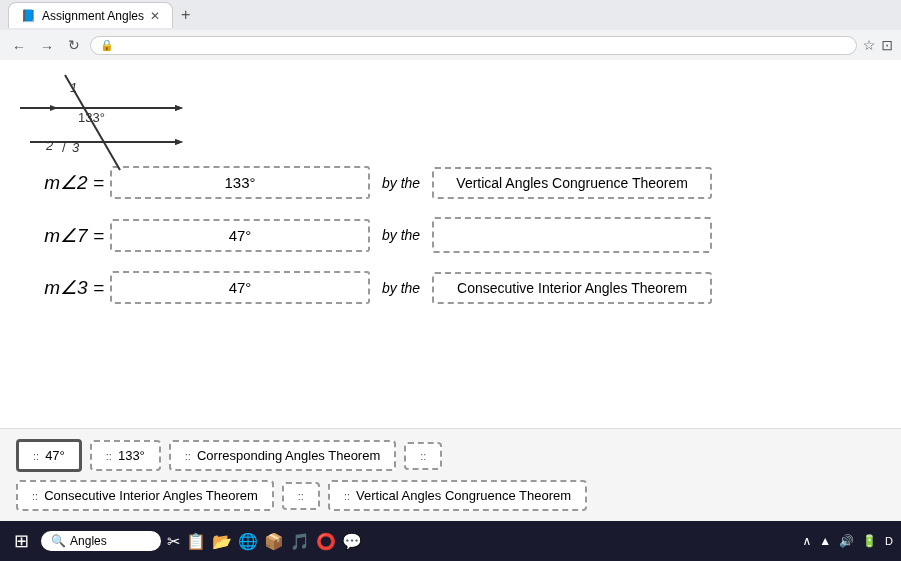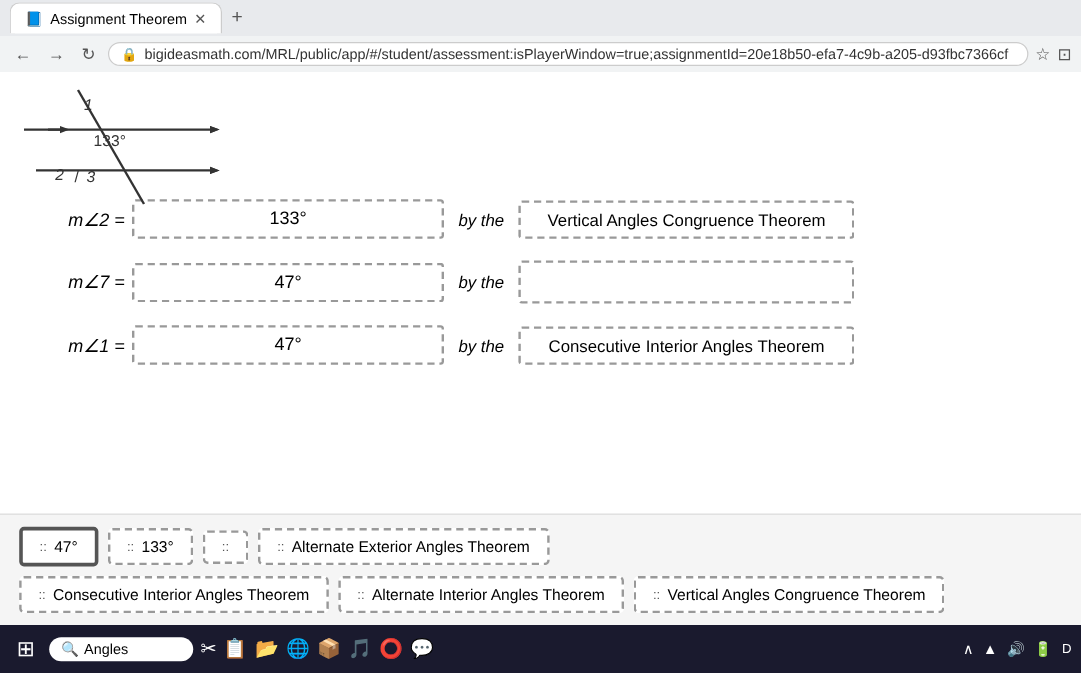--- a/index.html
+++ b/index.html
@@ -109,21 +109,21 @@
       display: flex;
       flex-direction: column;
       gap: 18px;
     }
     .equation-row {
       display: flex;
       align-items: center;
       gap: 6px;
     }
     .eq-label {
-      font-size: 15px;
+      font-size: 19px;
       width: 60px;
       text-align: right;
       font-style: italic;
     }
     .eq-value-box {
       border: 2px dashed #999;
       border-radius: 3px;
       padding: 6px 0;
       width: 260px;
       text-align: center;
@@ -233,32 +233,31 @@
       font-size: 12px;
     }
   </style>
 </head>
 <body>
 
 <div class="browser-chrome">
   <div class="tab-bar">
     <div class="tab">
       <span class="tab-icon">📘</span>
-      <span>Assignment Theorem</span>
+      <span>Assignment Angles</span>
       <span class="tab-close">✕</span>
     </div>
     <button class="tab-new">+</button>
   </div>
   <div class="nav-bar">
     <button class="nav-btn">←</button>
     <button class="nav-btn">→</button>
     <button class="nav-btn">↻</button>
     <div class="address-bar">
       <span class="address-icon">🔒</span>
-      <span class="address-text">bigideasmath.com/MRL/public/app/#/student/assessment:isPlayerWindow=true;assignmentId=20e18b50-efa7-4c9b-a205-d93fbc7366cf</span>
     </div>
     <button class="star-btn">☆</button>
     <button class="star-btn">⊡</button>
   </div>
 </div>
 
 <div class="content">
 
   <div class="diagram">
     <svg viewBox="0 0 180 110">
@@ -299,21 +298,21 @@
     <div class="equation-row">
       <span class="eq-label">m∠7 =</span>
       <div class="eq-value-box">
         <span>47°</span>
       </div>
       <span class="eq-bythe">by the</span>
       <div class="eq-theorem-empty"></div>
     </div>
 
     <div class="equation-row">
-      <span class="eq-label">m∠1 =</span>
+      <span class="eq-label">m∠3 =</span>
       <div class="eq-value-box">
         <span>47°</span>
       </div>
       <span class="eq-bythe">by the</span>
       <div class="eq-theorem-box">
         <span>Consecutive Interior Angles Theorem</span>
       </div>
     </div>
 
   </div>
@@ -323,34 +322,33 @@
       <div class="tile tile-selected">
         <span class="tile-icon">::</span>
         <span>47°</span>
       </div>
       <div class="tile">
         <span class="tile-icon">::</span>
         <span>133°</span>
       </div>
       <div class="tile">
         <span class="tile-icon">::</span>
-      </div>
-      <div class="tile">
-        <span class="tile-icon">::</span>
-        <span>Alternate Exterior Angles Theorem</span>
+        <span>Corresponding Angles Theorem</span>
+      </div>
+      <div class="tile">
+        <span class="tile-icon">::</span>
       </div>
     </div>
     <div class="tiles-row">
       <div class="tile">
         <span class="tile-icon">::</span>
         <span>Consecutive Interior Angles Theorem</span>
       </div>
       <div class="tile">
         <span class="tile-icon">::</span>
-        <span>Alternate Interior Angles Theorem</span>
       </div>
       <div class="tile">
         <span class="tile-icon">::</span>
         <span>Vertical Angles Congruence Theorem</span>
       </div>
     </div>
   </div>
 
 </div>
 

